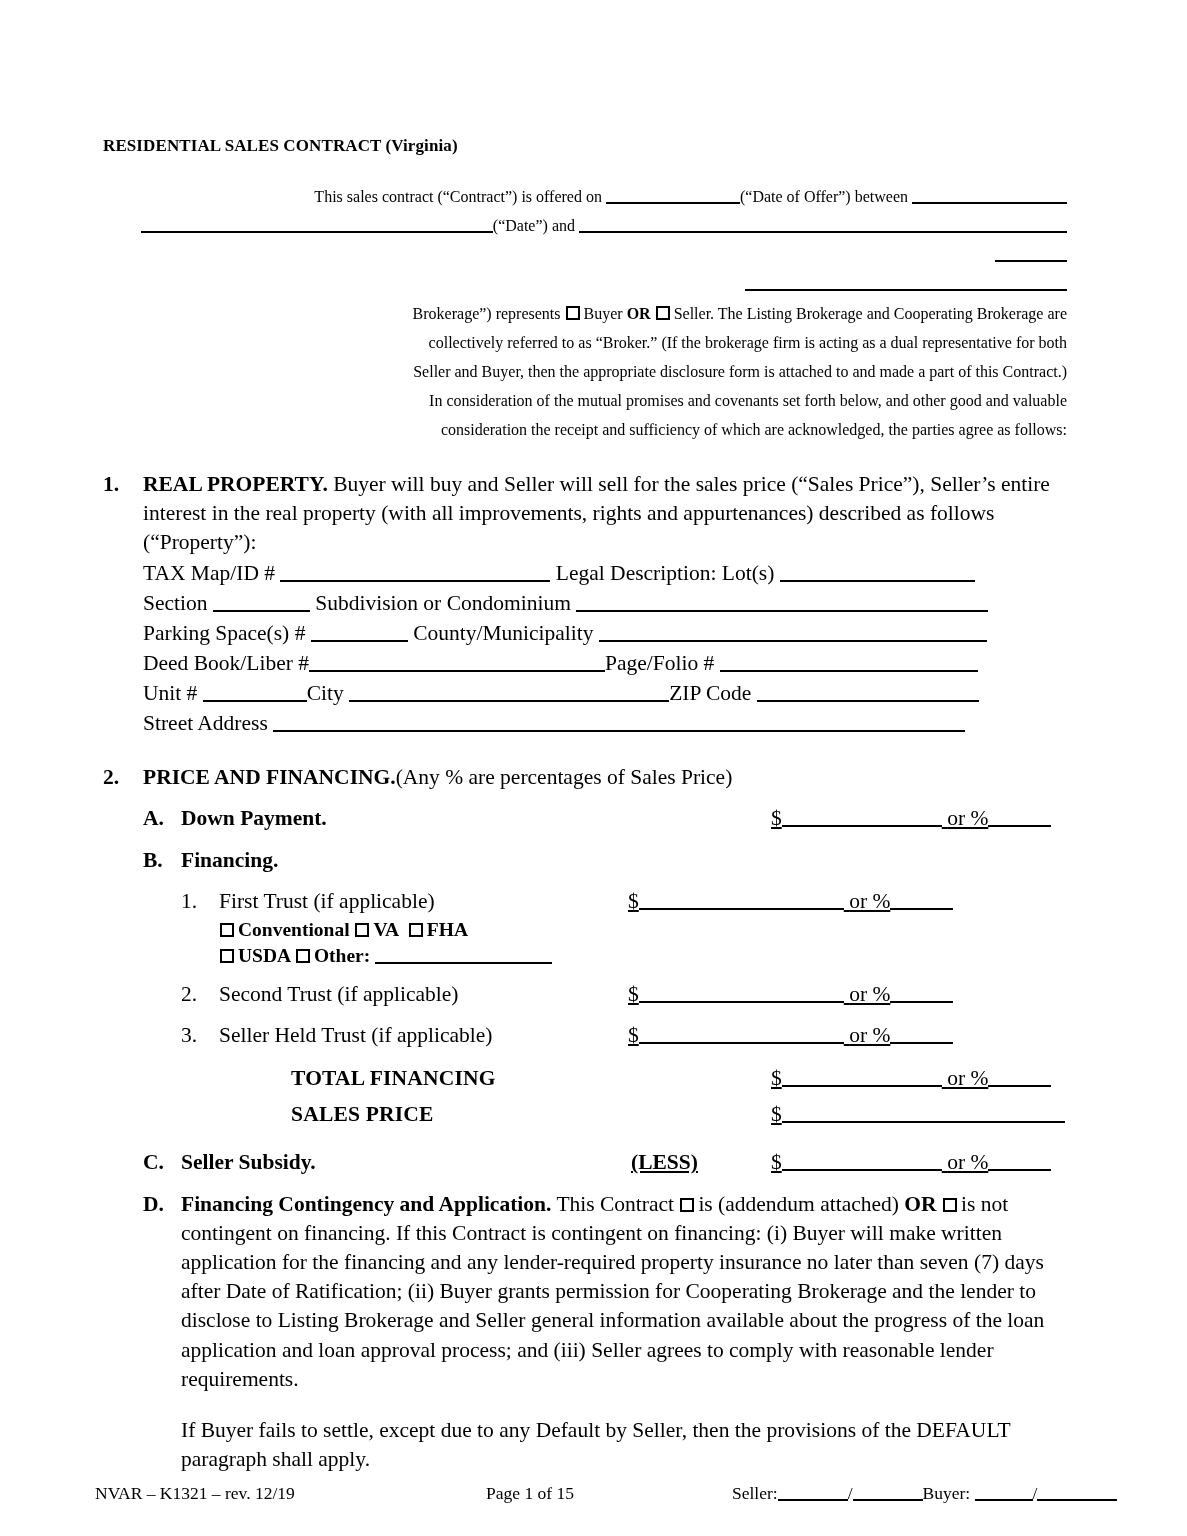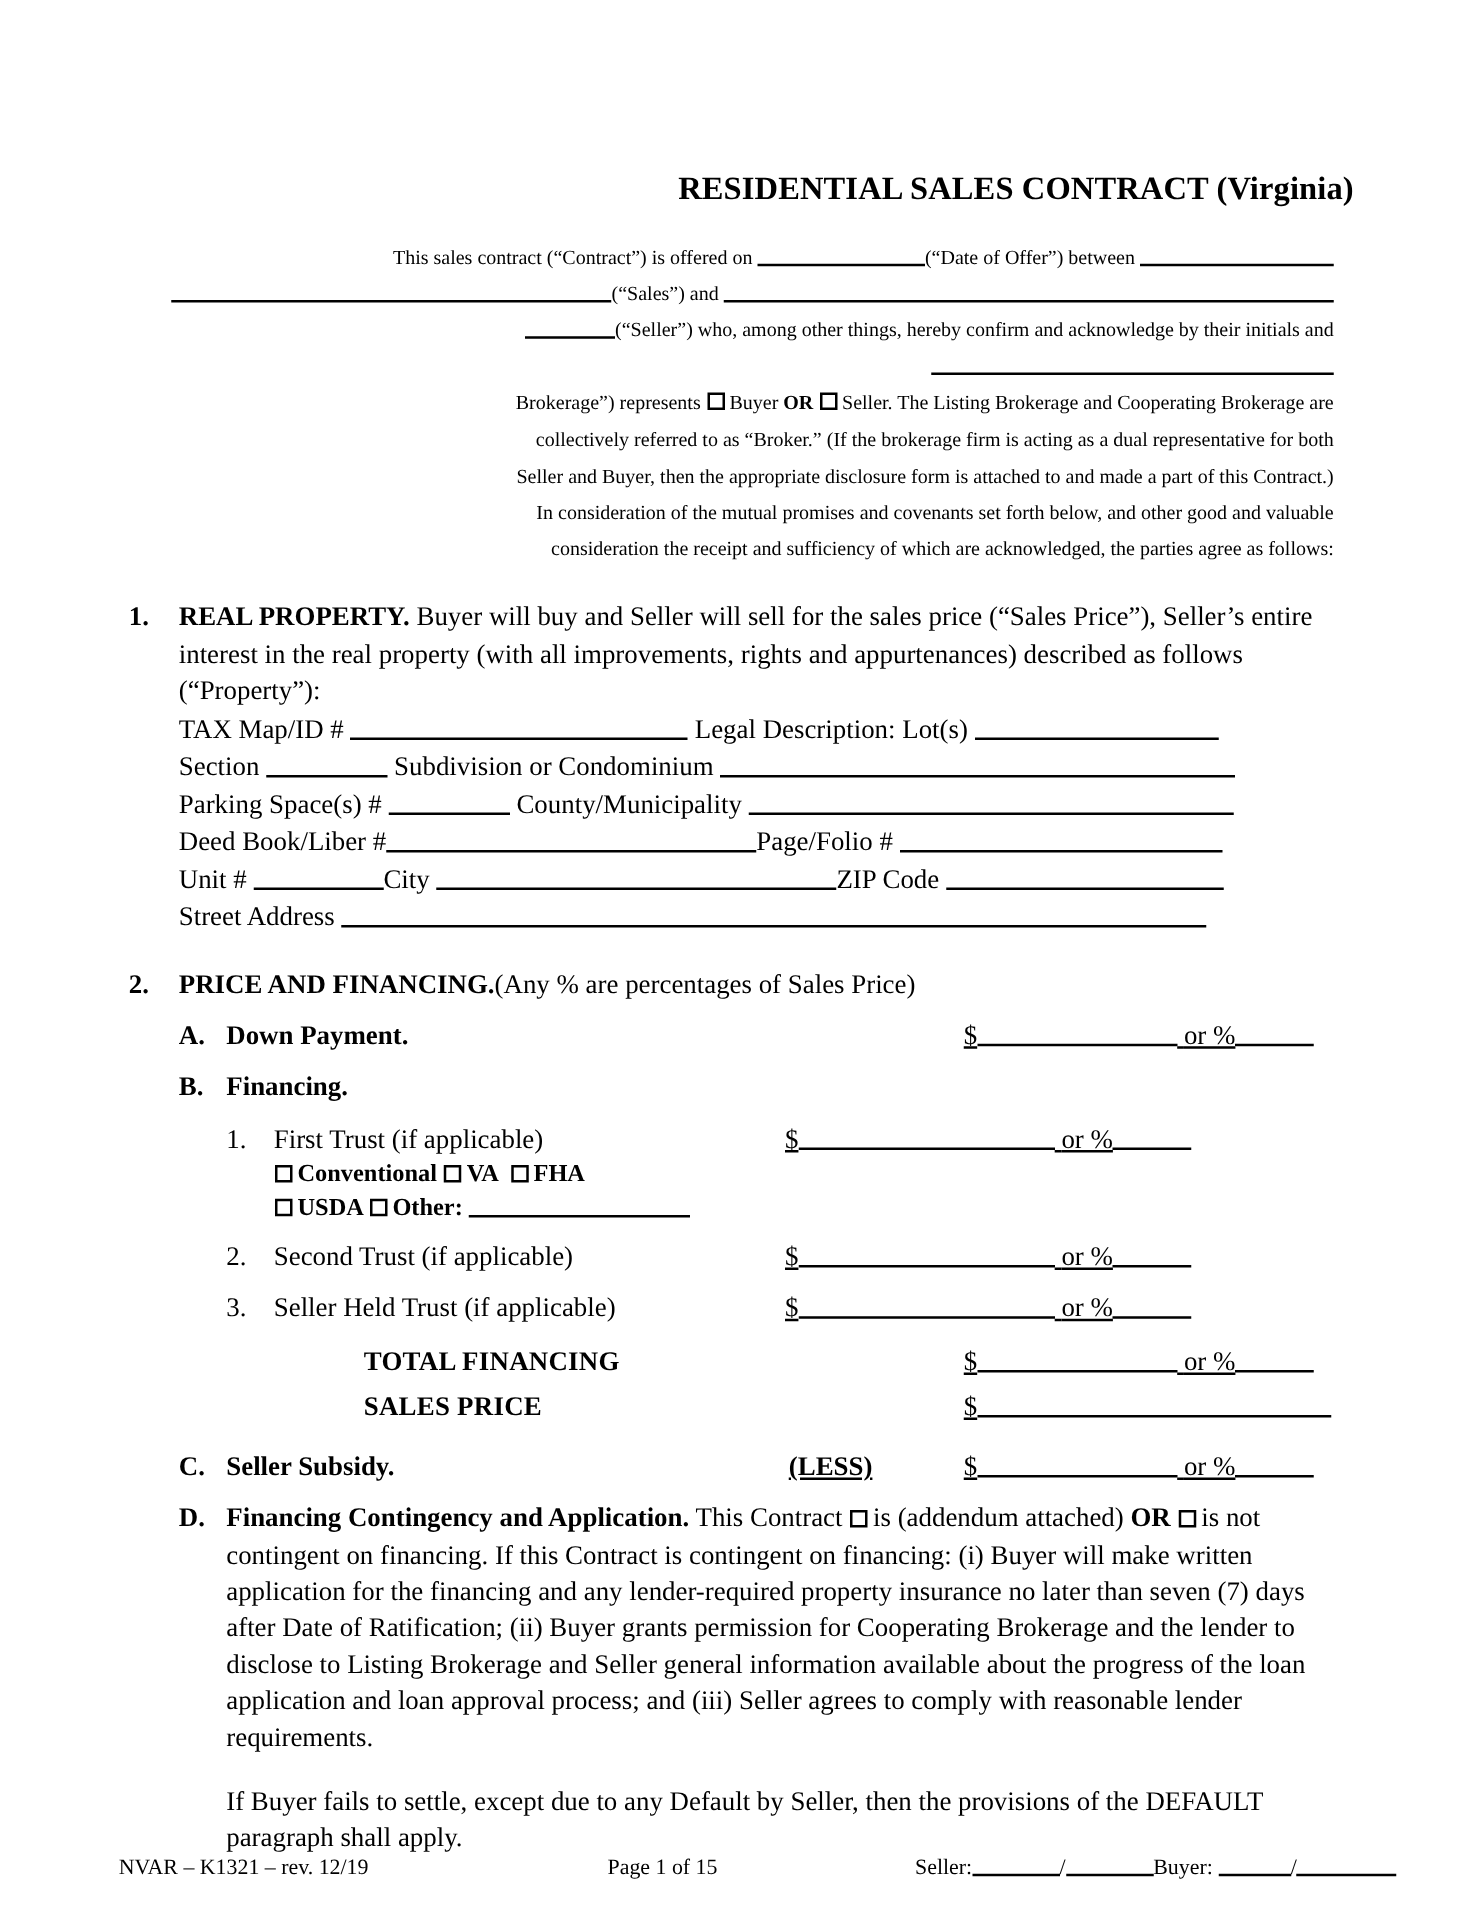--- a/index.html
+++ b/index.html
@@ -23,23 +23,23 @@
     box-sizing: border-box;
     padding: 0;
   }
   .content {
     position: absolute;
     left: 103px;
     top: 137px;
     width: 980px;
   }
   .doc-title {
-    text-align: right;
+    text-align: left;
     font-weight: bold;
-    font-size: 26px;
+    font-size: 17px;
     letter-spacing: 0.1px;
     margin: 0 0 26px 0;
     line-height: 1.1;
   }
   .para {
     font-size: 16px;
     line-height: 29.2px;
     text-align: right;
     margin: 16px;
   }
@@ -188,25 +188,25 @@
 
     <div class="doc-title">RESIDENTIAL SALES CONTRACT (Virginia)</div>
 
     <div class="para">
       <span class="ln">
         <span>This sales contract (“Contract”) is offered on</span>
         <span class="fill" style="width:134px"></span><span>(“Date of Offer”) between</span>
         <span class="fill" style="width:155px"></span>
       </span>
       <span class="ln">
-        <span class="fill" style="width:352px"></span><span>(“Sales”) and</span>
+        <span class="fill" style="width:352px"></span><span>(“Date”) and</span>
         <span class="fill" style="width:488px"></span>
       </span>
       <span class="ln">
-        <span class="fill" style="width:72px"></span><span>(“Seller”) who, among other things, hereby confirm and acknowledge by their initials and</span>
+        <span class="fill" style="width:72px"></span>
       </span>
       <span class="ln">
         <span class="fill" style="width:322px"></span>
       </span>
       <span class="ln">
         <span>Brokerage”) represents</span>
         <span class="chk"></span><span>Buyer</span>
         <span class="bold">OR</span>
         <span class="chk"></span><span>Seller. The Listing Brokerage and Cooperating Brokerage are</span>
       </span>

